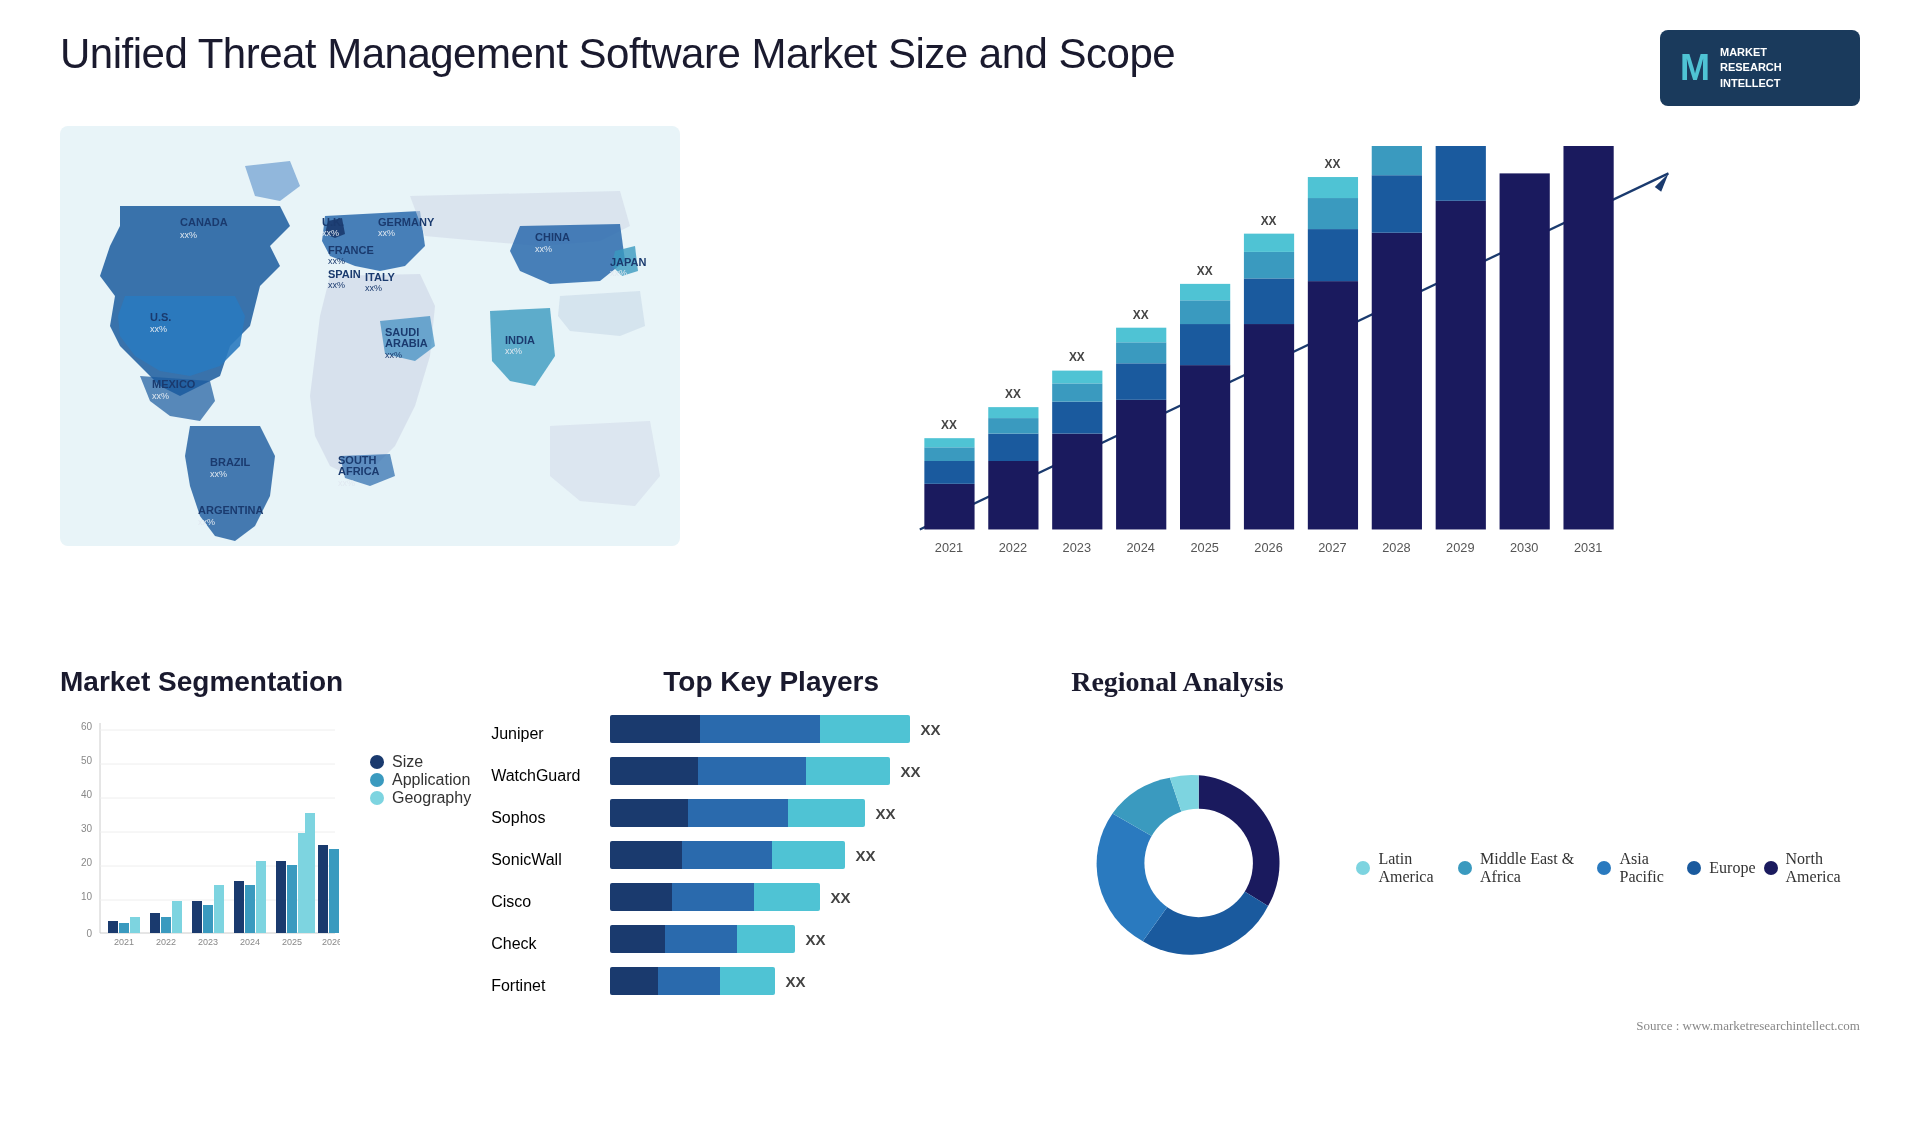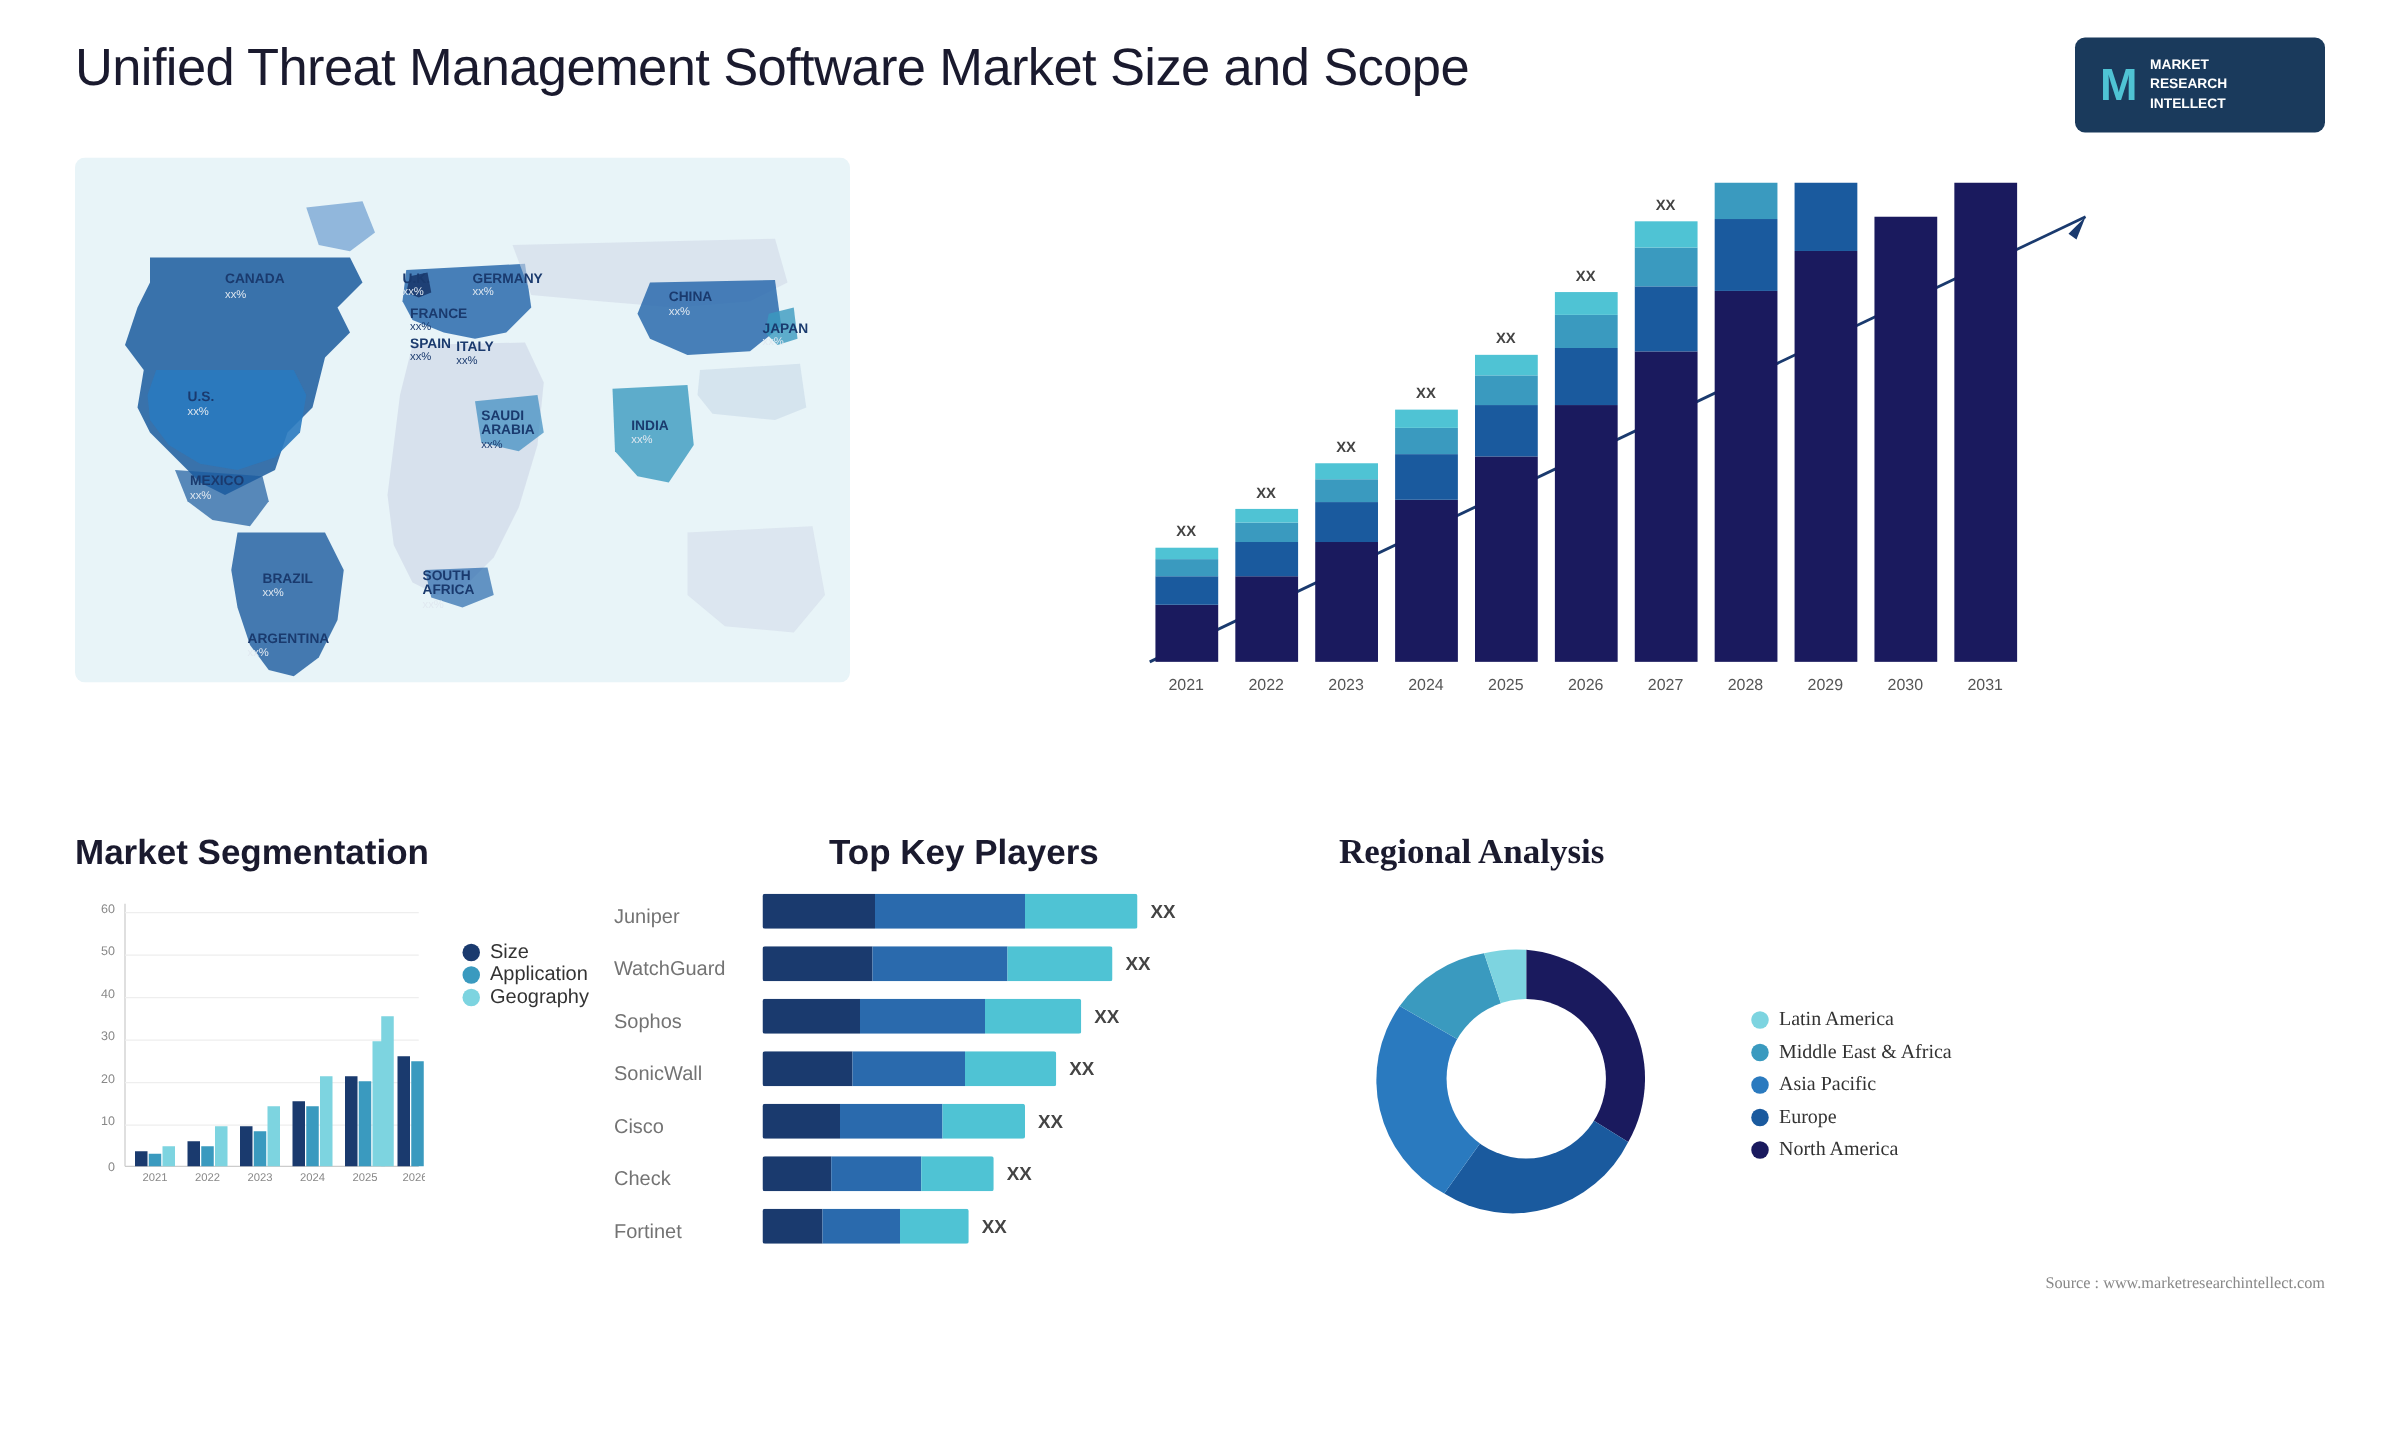--- a/index.html
+++ b/index.html
@@ -103,21 +103,21 @@
       height: 100%;
     }
     .bar-chart-svg {
       width: 100%;
       height: 420px;
     }
 
     
     .legend {
       display: flex;
-      flex-direction: column;
+      flex-direction: row;
       gap: 8px;
       margin-top: 10px;
     }
     .legend-item {
       display: flex;
       align-items: center;
       gap: 8px;
       font-size: 16px;
       color: #333;
     }
@@ -135,21 +135,21 @@
       margin-top: 10px;
     }
     .players-labels {
       display: flex;
       flex-direction: column;
       gap: 10px;
       padding-top: 5px;
     }
     .player-label {
       font-size: 16px;
-      color: #737373;
+      color: #000000;
       height: 32px;
       display: flex;
       align-items: center;
     }
     .players-bars-area {
       flex: 1;
       display: flex;
       flex-direction: column;
       gap: 10px;
     }

